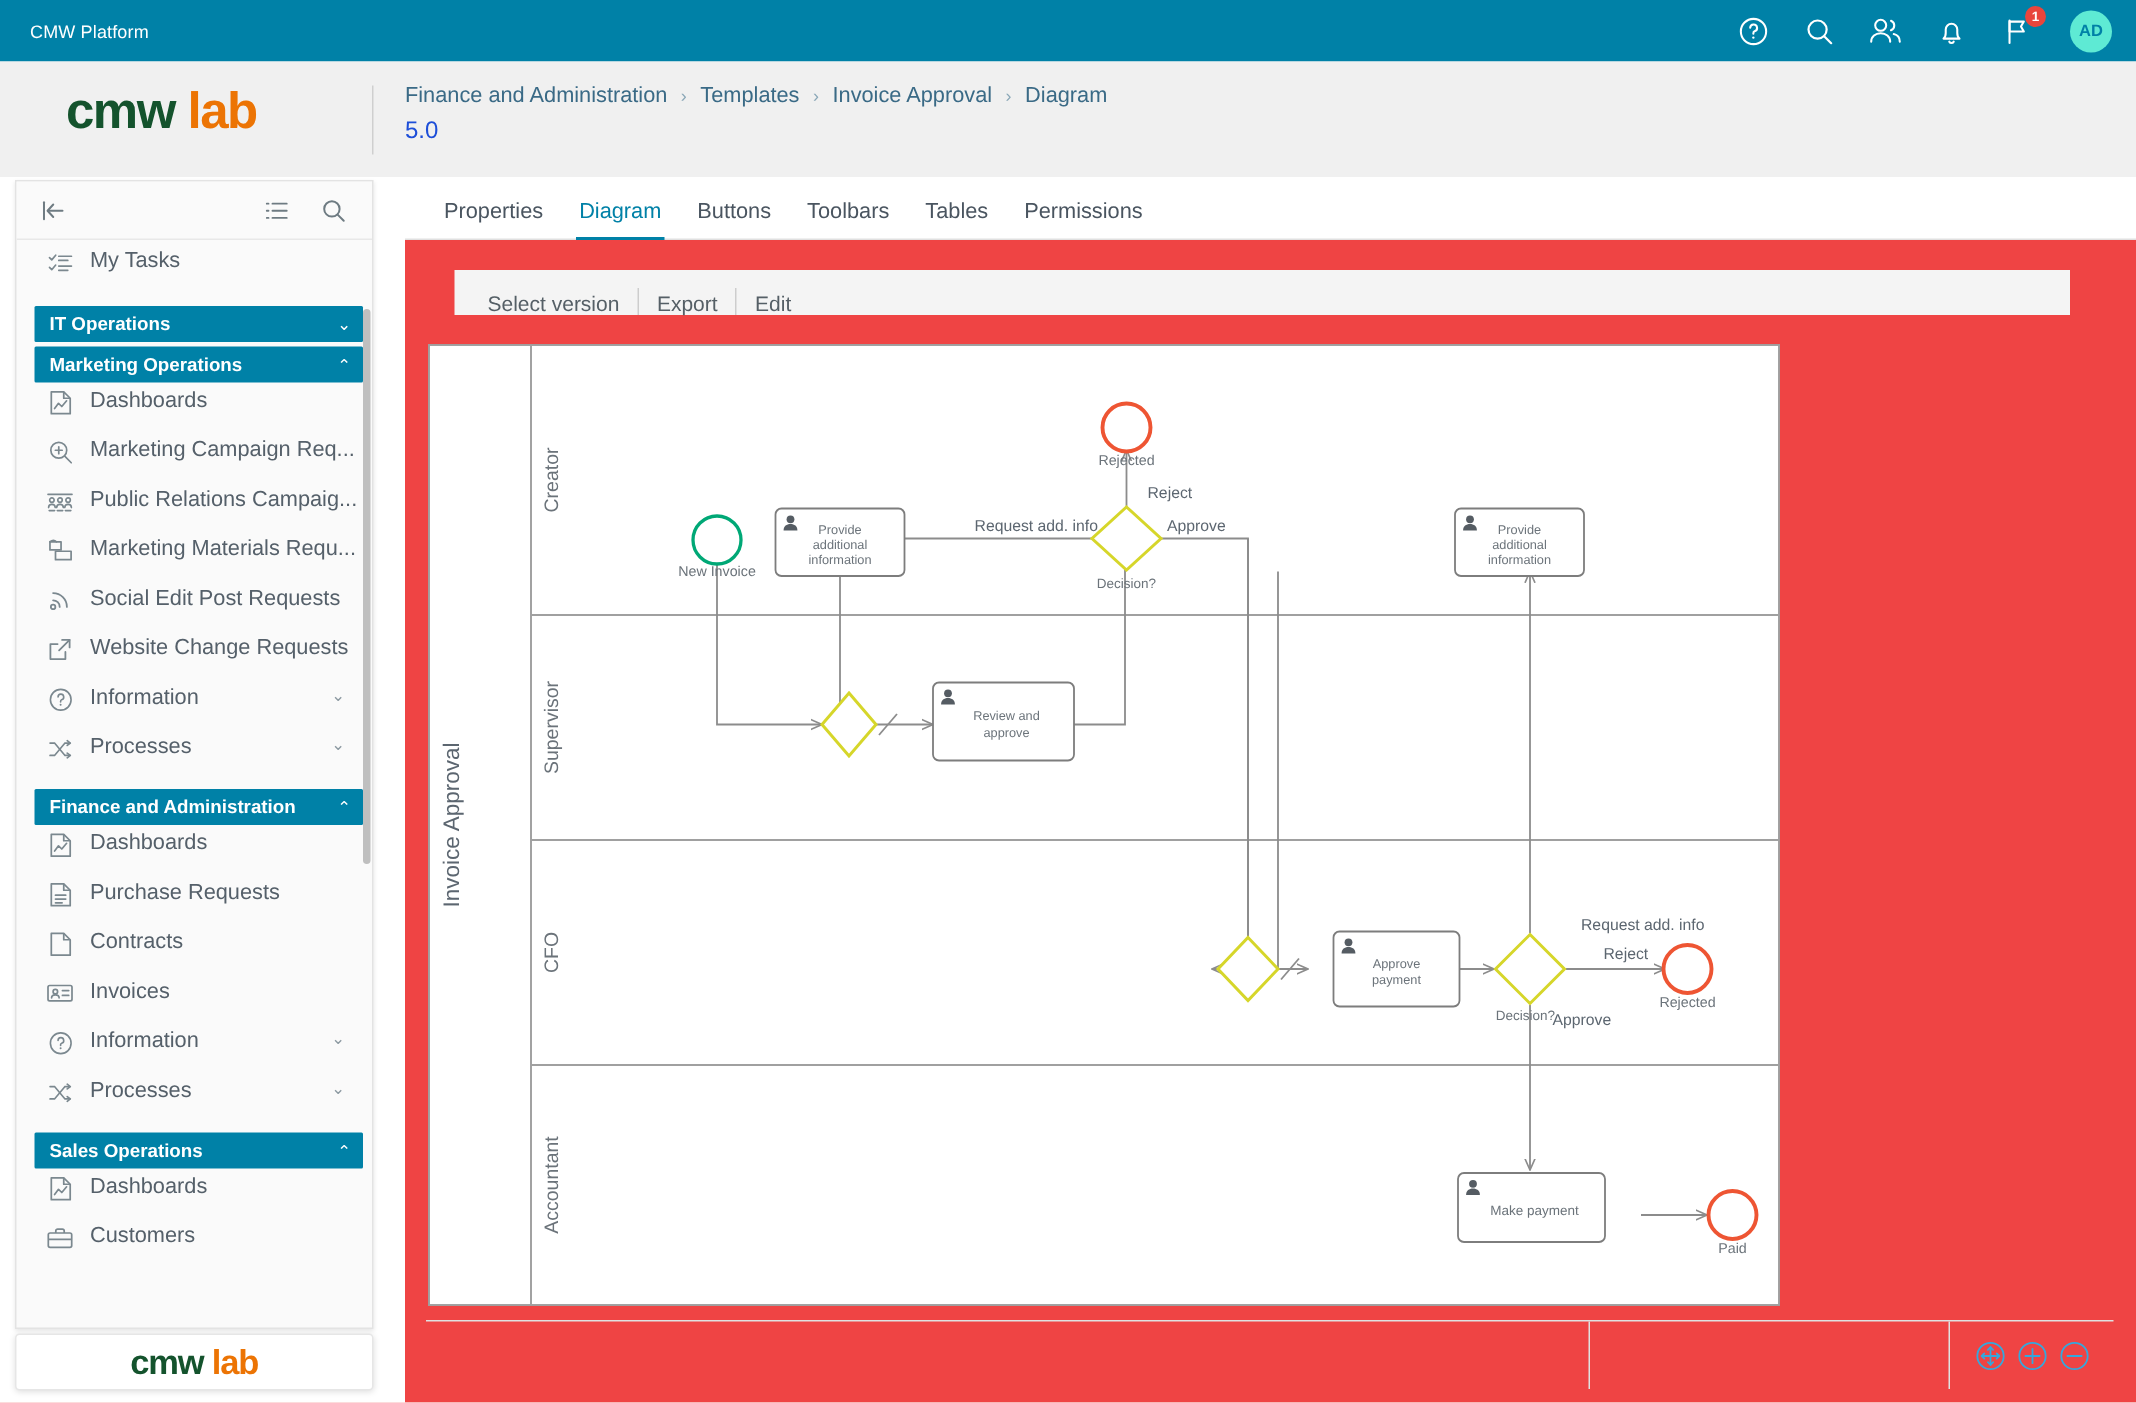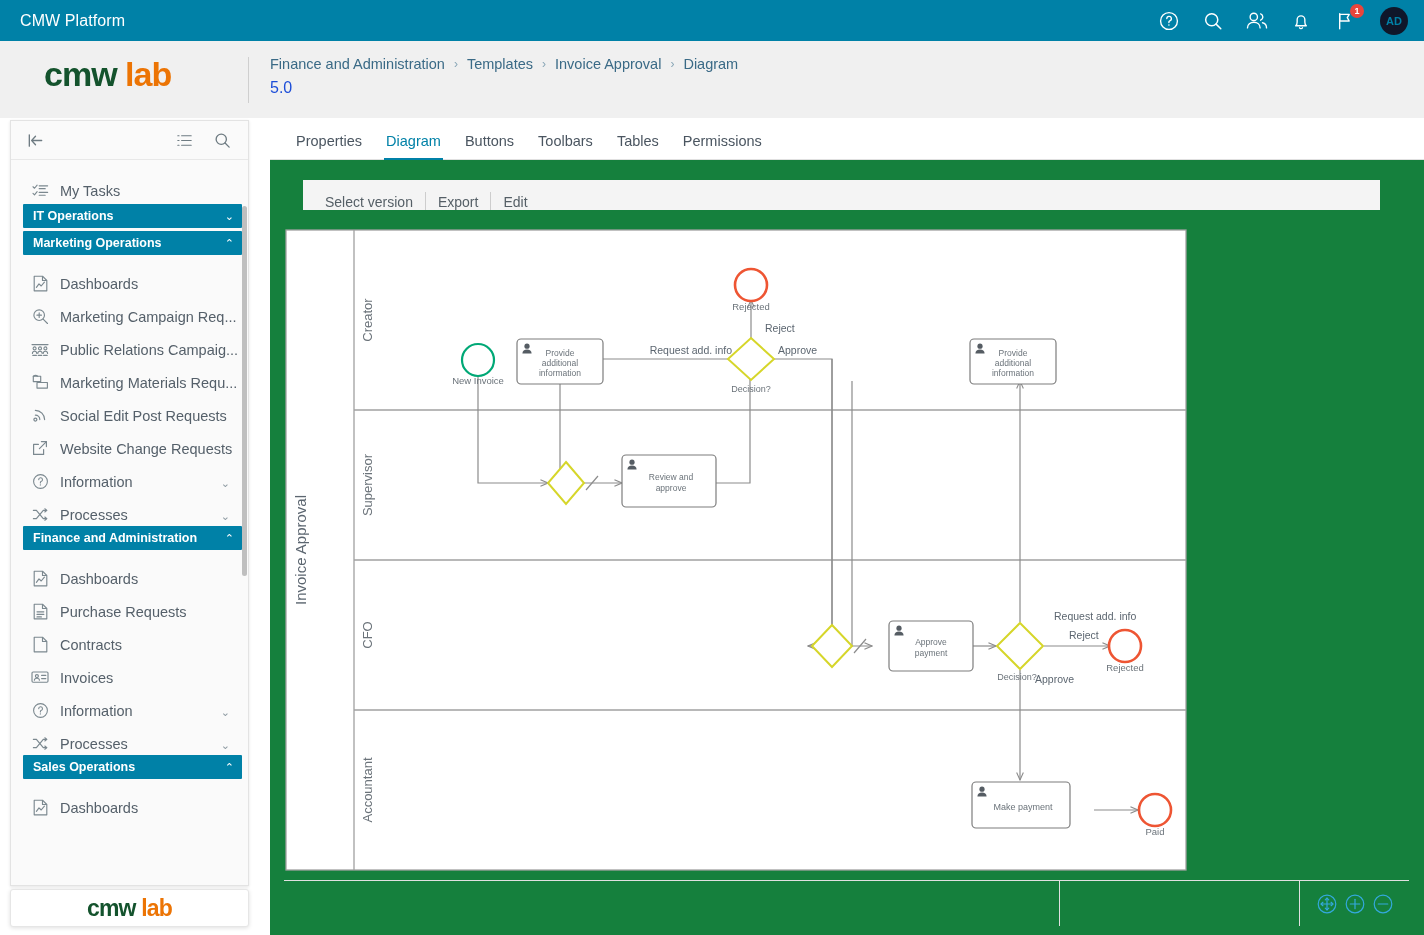--- a/index.html
+++ b/index.html
@@ -10,36 +10,36 @@
     overflow: hidden;
   }
   #app { position: relative; width: 1424px; height: 935px; background: #fff; }
 
   
   .topbar {
     position: absolute; left: 0; top: 0; width: 1424px; height: 41px;
     background: #0081a7; display: flex; align-items: center;
   }
   .topbar-title {
-    color: #ffffff; font-size: 16px; margin-left: 20px; letter-spacing: .1px;
+    color: #ffffff; font-size: 12px; margin-left: 20px; letter-spacing: .1px;
   }
   .topbar-icons {
     margin-left: auto; display: flex; align-items: center; gap: 18px;
     margin-right: 16px;
   }
   .tb-ico { width: 26px; height: 26px; display: flex; align-items: center; justify-content: center; position: relative; cursor: pointer; }
   .tb-ico svg { display: block; }
   .badge {
     position: absolute; top: -4px; right: -6px;
     background: #e8453c; color: #fff; font-size: 9px; line-height: 14px;
     min-width: 14px; height: 14px; border-radius: 7px; text-align: center;
     font-weight: bold; padding: 0 2px;
   }
   .avatar {
-    width: 28px; height: 28px; border-radius: 50%; background: #0f172a;
+    width: 28px; height: 28px; border-radius: 50%; background: #5eead4;
     color: #0081a7; font-size: 11px; font-weight: bold;
     display: flex; align-items: center; justify-content: center;
     cursor: pointer; margin-left: 4px;
   }
 
   
   .headerstrip {
     position: absolute; left: 0; top: 41px; width: 1424px; height: 77px;
     background: #f0f0f0;
   }
@@ -71,21 +71,21 @@
     overflow: hidden;
   }
   .sb-head {
     height: 39px; display: flex; align-items: center; padding: 0 14px 0 12px;
     background: #fafafa; border-bottom: 1px solid #e8e8e8;
   }
   .sb-head .sp { margin-left: auto; }
   .sb-ico { width: 24px; height: 24px; display: flex; align-items: center; justify-content: center; cursor: pointer; color: #6e7b82; }
   .sb-list { position: relative; height: 727px; overflow: hidden; }
   .sb-item {
-    display: flex; align-items: flex-end; height: 33px; padding-left: 18px;
+    display: flex; align-items: flex-start; height: 33px; padding-left: 18px;
     font-size: 14.5px; color: #55606a; cursor: pointer; position: relative;
   }
   .sb-item .glyph { width: 22px; height: 18px; margin-right: 9px; display: flex; align-items: center; justify-content: center; color: #7b888f; flex: 0 0 22px; }
   .sb-item .lbl { white-space: nowrap; overflow: hidden; }
   .sb-group {
     margin: 1px 6px 1px 12px; height: 24px; background: #0081a7; color: #ffffff;
     display: flex; align-items: center; padding: 0 8px 0 10px;
     font-size: 12.5px; font-weight: bold; cursor: pointer; border-radius: 1px;
   }
   .sb-group .chev { margin-left: auto; font-size: 11px; font-weight: normal; }
@@ -98,21 +98,21 @@
     position: absolute; left: 10px; top: 889px; width: 239px; height: 38px;
     background: #ffffff; border: 1px solid #e6e6e6; border-radius: 3px;
     box-shadow: 0 1px 4px rgba(0,0,0,.13);
     display: flex; align-items: center; justify-content: center;
     font-size: 23px; font-weight: bold; letter-spacing: -.8px;
   }
 
   
   .content {
     position: absolute; left: 270px; top: 118px; width: 1154px; height: 817px;
-    background: #15803d;
+    background: #ef4444;
   }
   .tabbar {
     height: 42px; border-bottom: 1px solid #e0e0e0; display: flex; align-items: flex-end;
     padding-left: 14px; background: #fff;
   }
   .tab {
     font-size: 14.5px; color: #4a5560; padding: 0 12px 10px 12px; cursor: pointer;
     position: relative;
   }
   .tab.active { color: #0081a7; }
@@ -455,20 +455,30 @@
           <svg width="15" height="17" viewBox="0 0 15 17" fill="none" stroke="#7b888f" stroke-width="1.15">
             <path d="M1.2 1.2h8.3l4.3 4.3v10.3H1.2z" stroke-linejoin="round"></path>
             <polyline points="9.5,1.2 9.5,5.5 13.8,5.5" stroke-linejoin="round"></polyline>
             <polyline points="3.4,12.4 6,8.9 8.2,11 11.4,7.2" stroke-linecap="round" stroke-linejoin="round"></polyline>
           </svg>
         </span>
         <span class="lbl">Dashboards</span>
       </div>
 
 
+      <div class="sb-item">
+        <span class="glyph">
+          <svg width="18" height="15" viewBox="0 0 18 15" fill="none" stroke="#7b888f" stroke-width="1.15">
+            <rect x="1.2" y="4" width="15.6" height="9.6" rx="1.2"></rect>
+            <path d="M6.2 4V2.6a1.2 1.2 0 0 1 1.2-1.2h3.2a1.2 1.2 0 0 1 1.2 1.2V4" stroke-linejoin="round"></path>
+            <line x1="1.2" y1="8.2" x2="16.8" y2="8.2"></line>
+          </svg>
+        </span>
+        <span class="lbl">Customers</span>
+      </div>
 
       <div class="sb-item" style="opacity:.55">
         
         
       </div>
 
       <div class="sb-scroll"></div>
     </div>
   </div>
 

